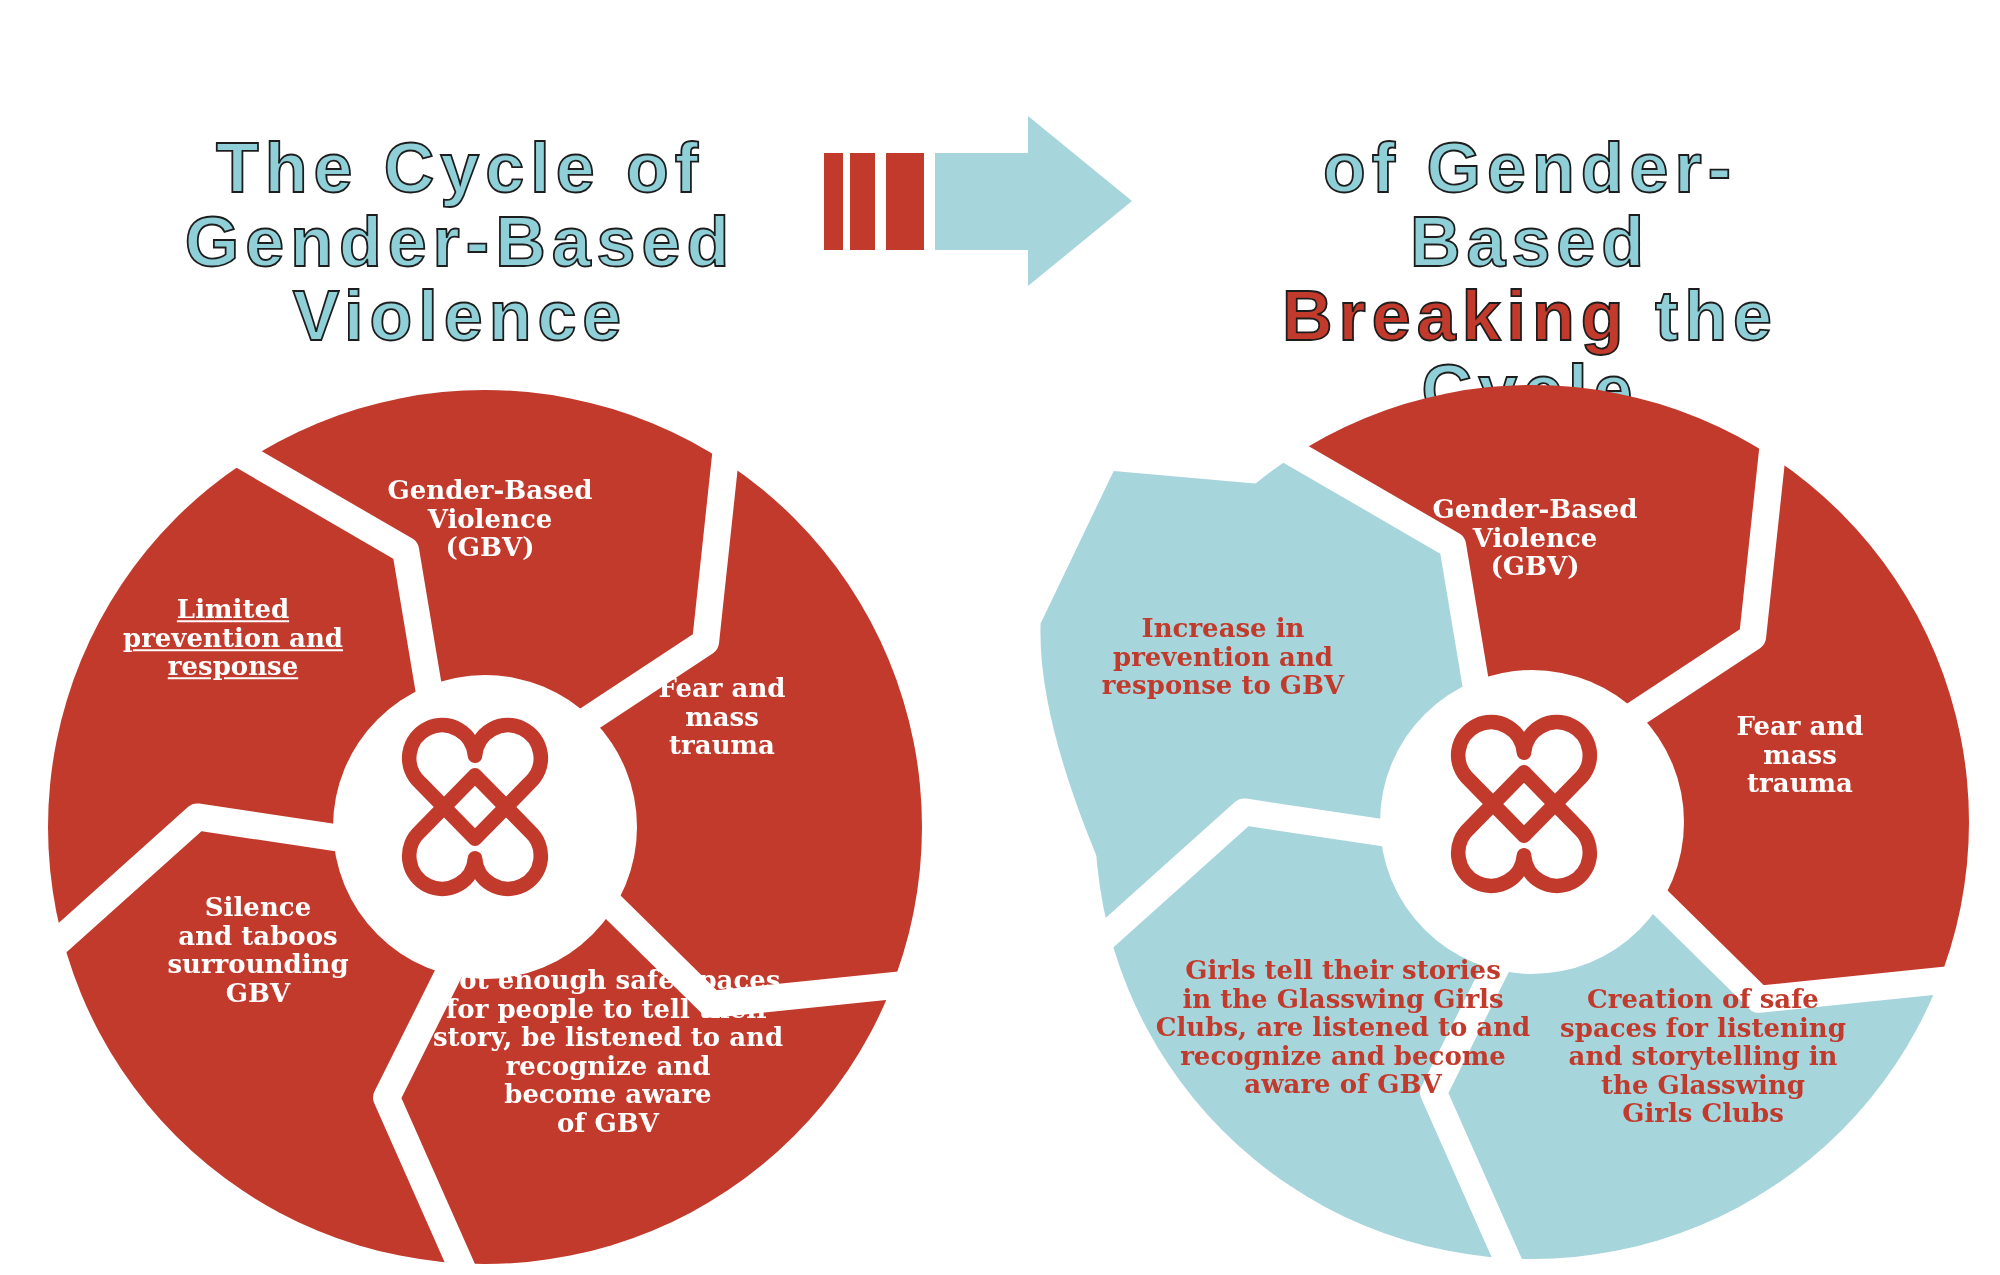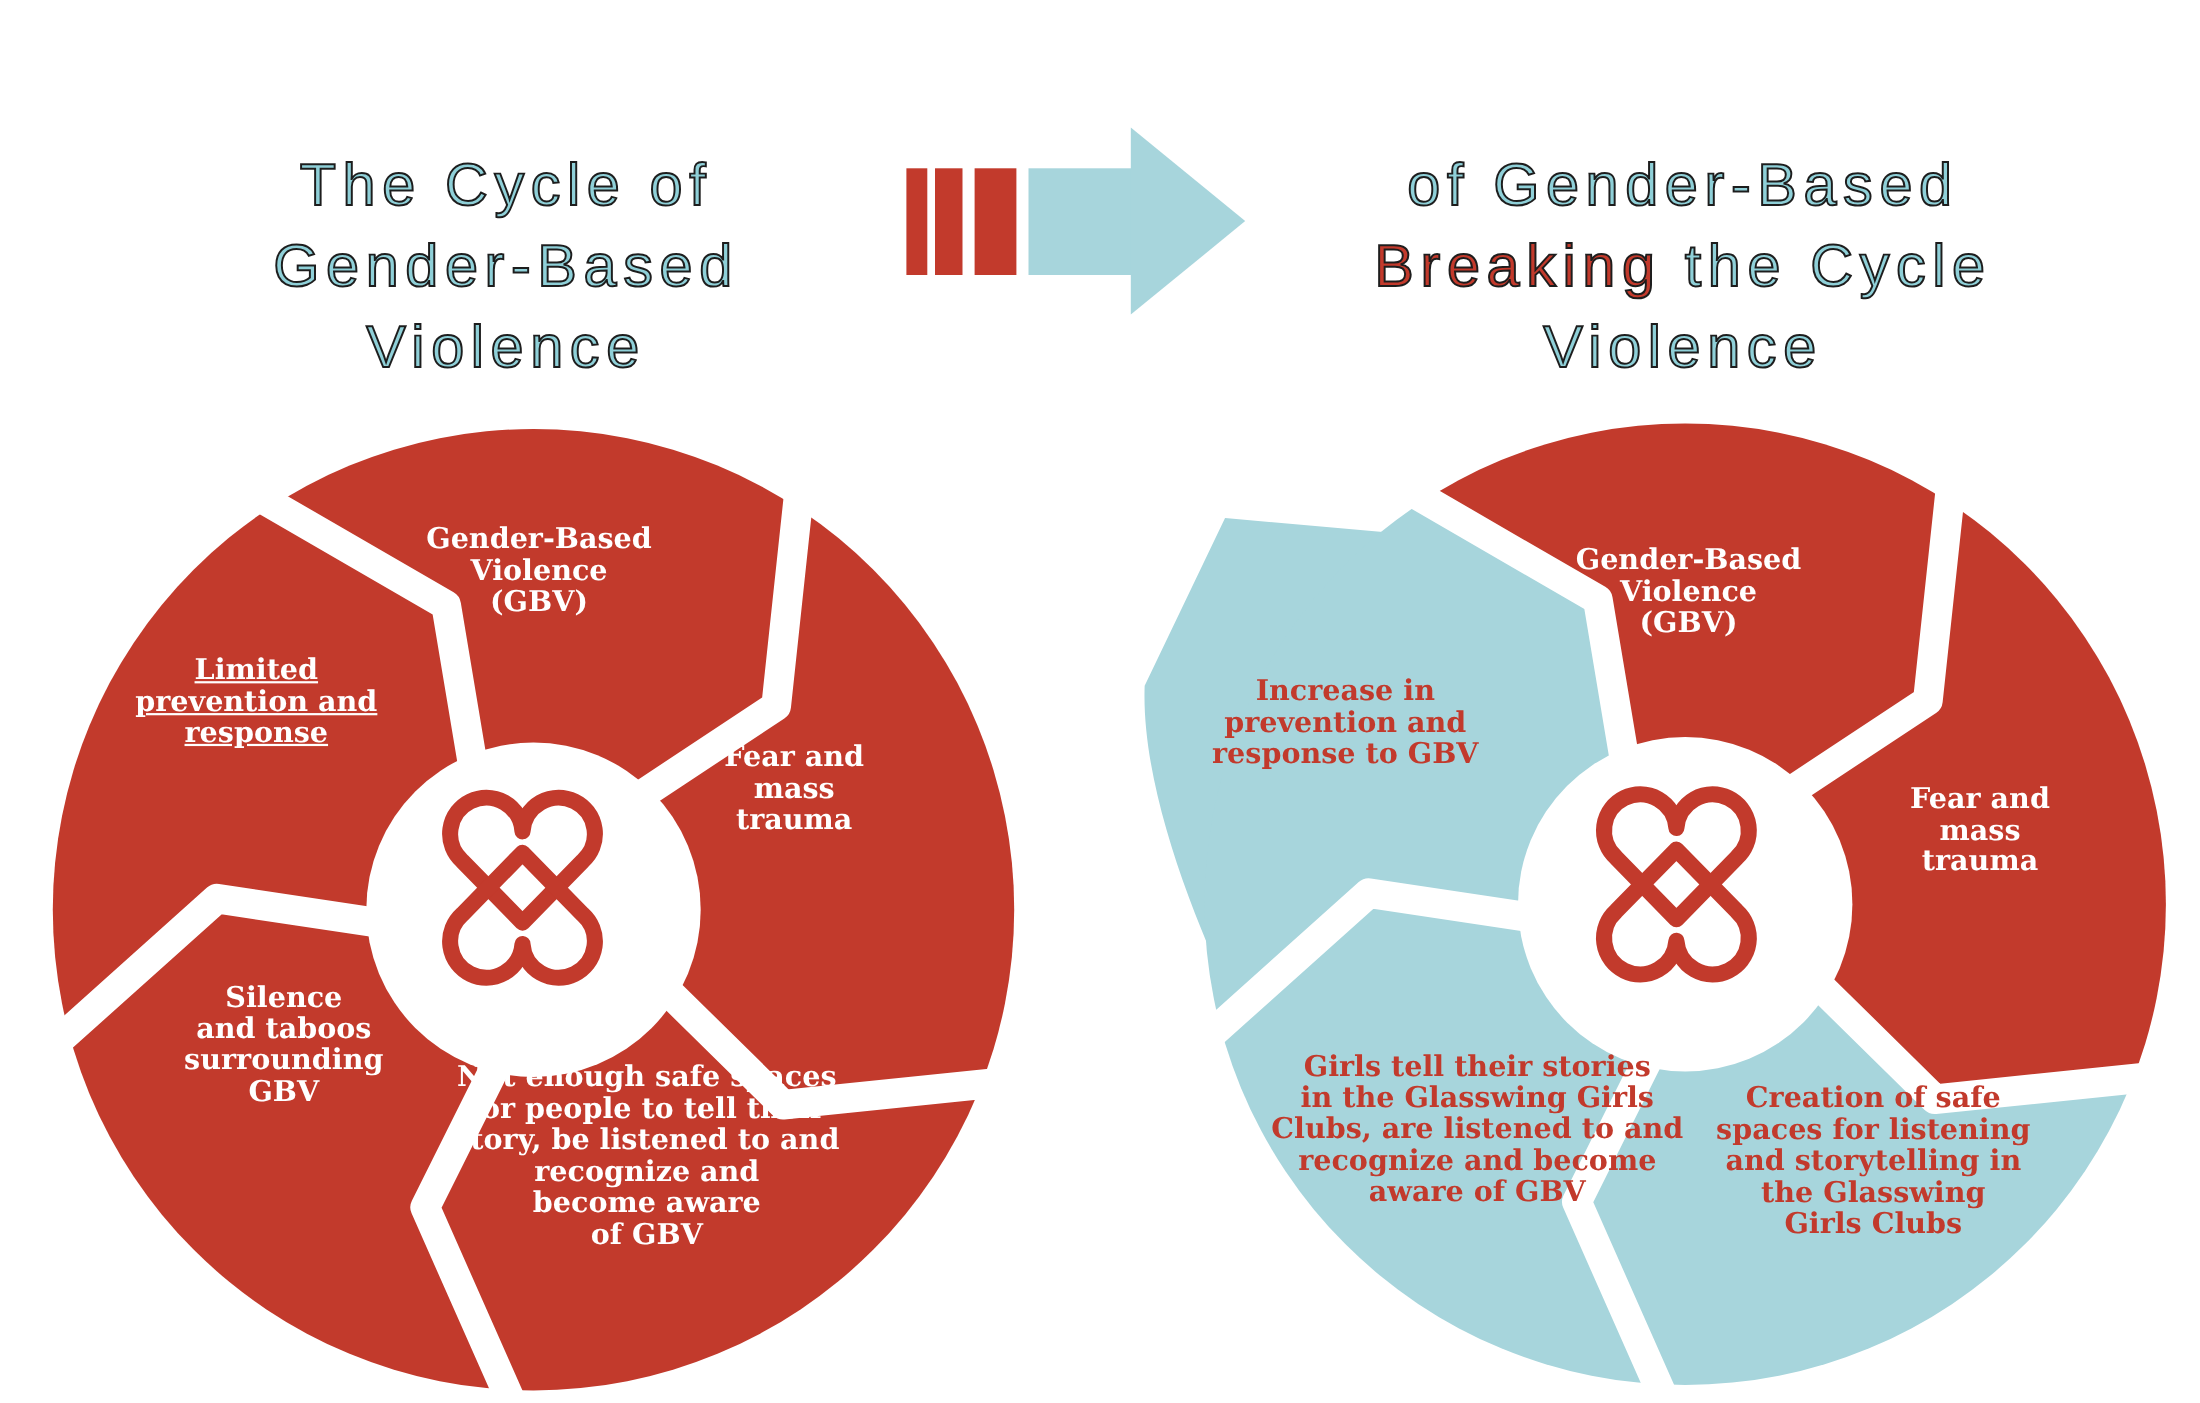--- a/index.html
+++ b/index.html
@@ -3,21 +3,21 @@
 <meta charset="utf-8">
 <style>
   html,body{margin:0;padding:0;background:#fff;}
   #stage{
     position:relative;width:2000px;height:1275px;overflow:hidden;background:#fff;
     font-family:"Liberation Sans",sans-serif;
     --red:#c23a2c; --blue:#a7d5dc; --title-blue:#8fd0d8; --outline:#1d1d1d;
   }
   .abs{position:absolute;}
   .title{
-    text-align:center;font-weight:normal;font-size:54px;letter-spacing:6px;line-height:74px;
+    text-align:center;font-weight:bold;font-size:70px;letter-spacing:6px;line-height:74px;
     color:var(--title-blue);
     -webkit-text-stroke:1.8px var(--outline);
     font-family:"Liberation Sans",sans-serif;
   }
   .title .hl{color:var(--red);}
   .seg-label{
     position:absolute;transform:translate(-50%,-50%);
     text-align:center;white-space:pre-line;
     font-family:"DejaVu Serif",serif;font-weight:700;
     font-size:26px;line-height:28.5px;
@@ -109,21 +109,21 @@
       </g>
     </g>
   </svg>
 
   <div class="seg-label on-red" style="left:490px;top:519px;">Gender-Based
 Violence
 (GBV)</div>
   <div class="seg-label on-red" style="left:722px;top:717px;">Fear and
 mass
 trauma</div>
-  <div class="seg-label on-red" style="left:588px;top:1051px;text-align:center;">Not enough safe spaces
+  <div class="seg-label on-red" style="left:608px;top:1051px;text-align:center;">Not enough safe spaces
 for people to tell their
 story, be listened to and
 recognize and
 become aware
 of GBV</div>
   <div class="seg-label on-red" style="left:258px;top:950px;">Silence
 and taboos
 surrounding
 GBV</div>
   <div class="seg-label on-red" style="left:233px;top:638px;text-decoration:underline;">Limited

